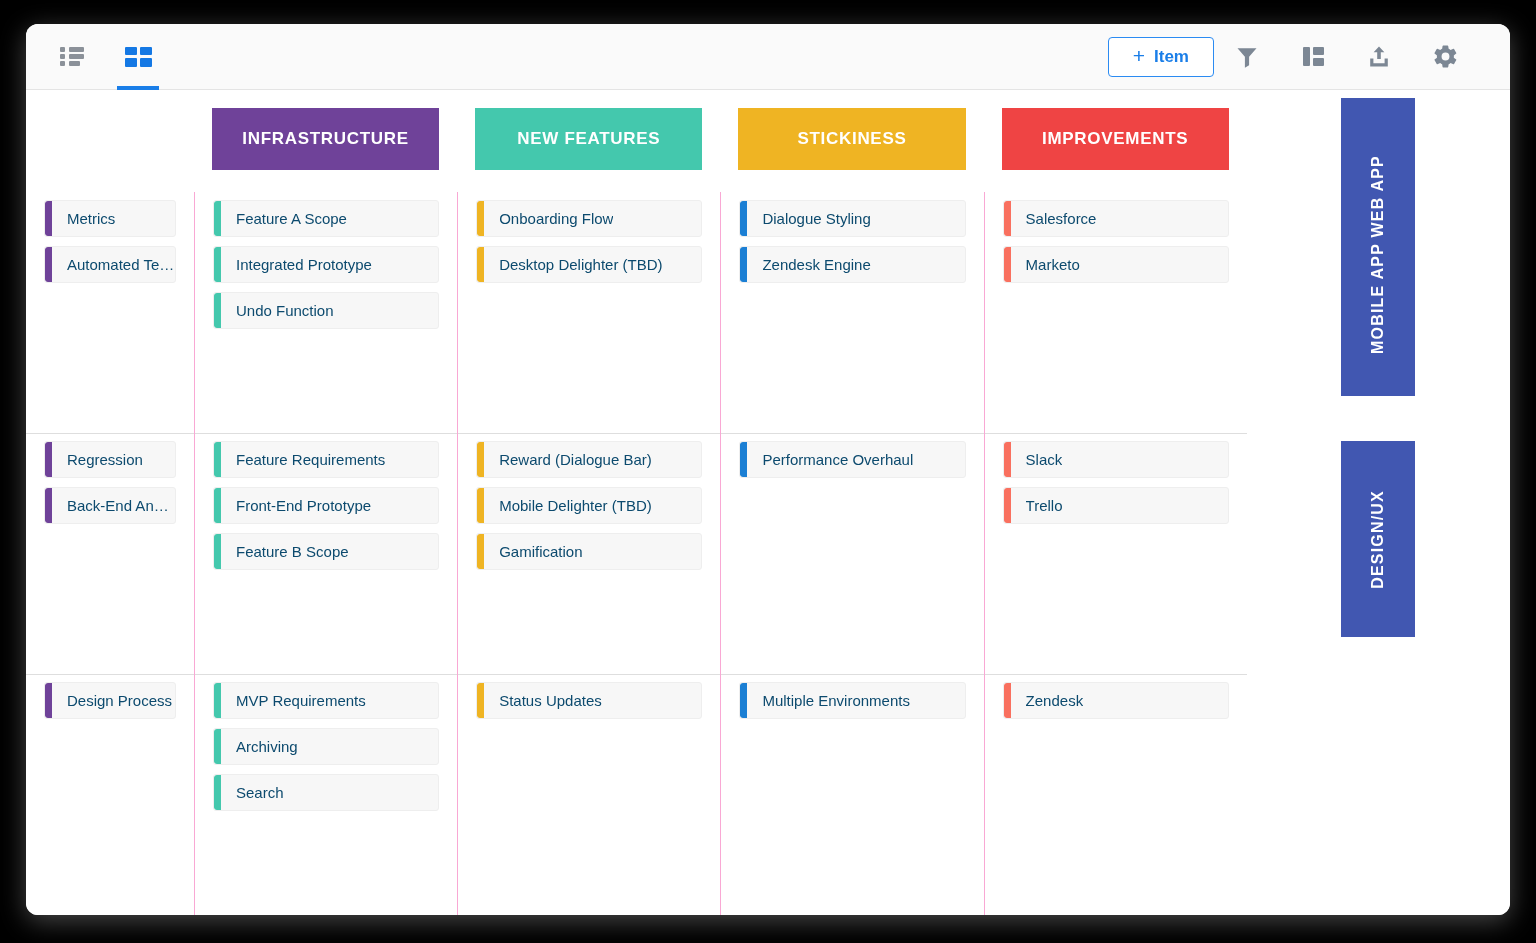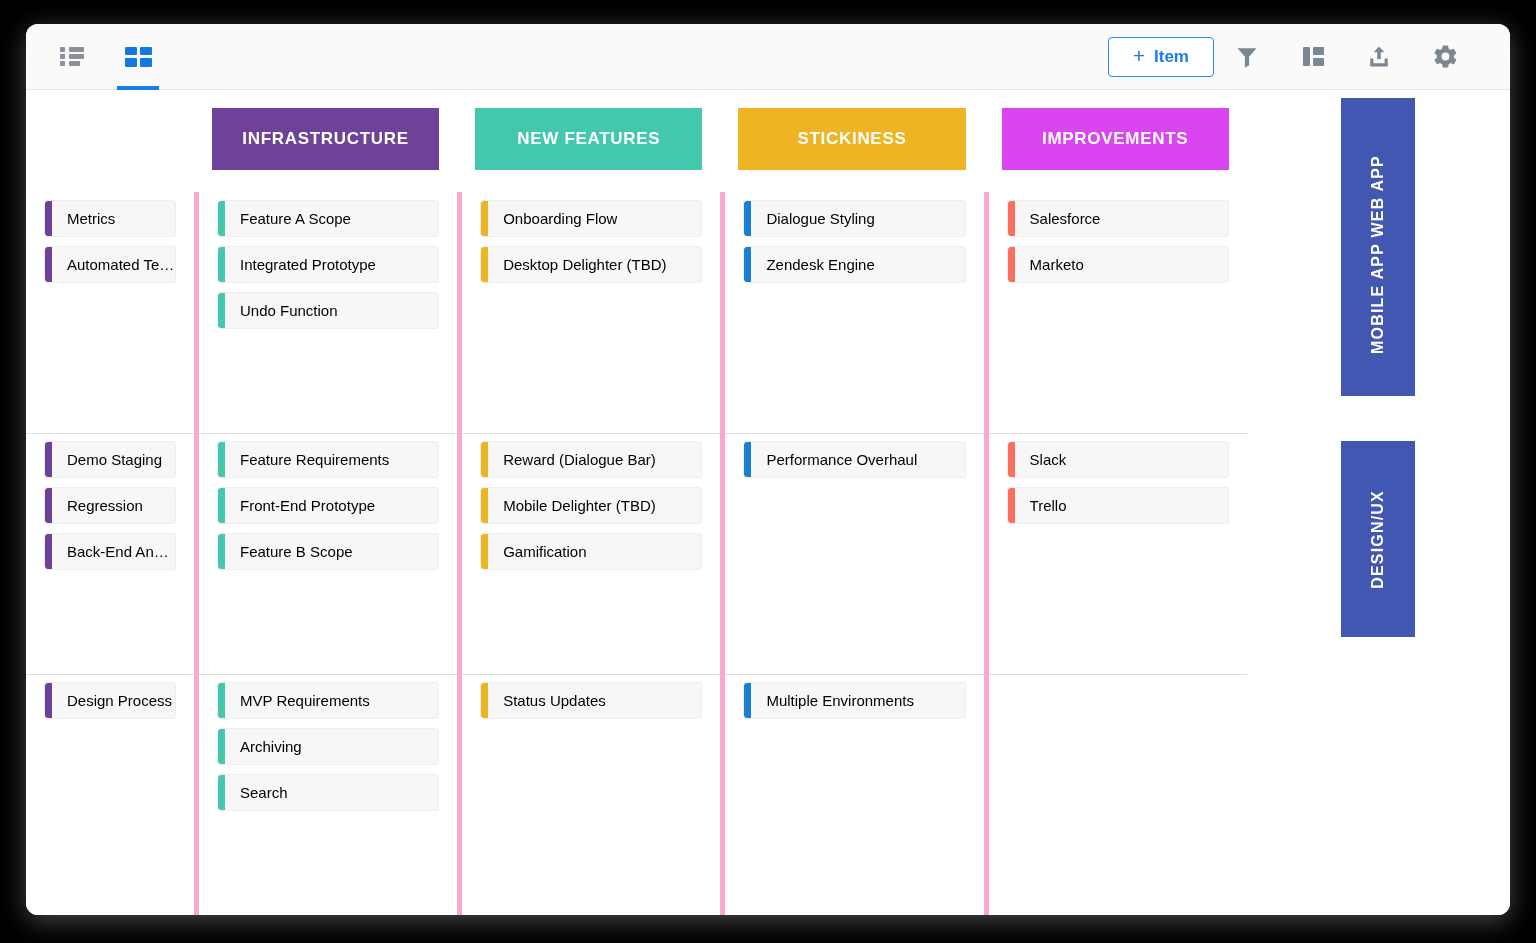--- a/index.html
+++ b/index.html
@@ -141,21 +141,21 @@
     font-size: 16px;
     font-weight: bold;
     letter-spacing: 1.2px;
     white-space: nowrap;
   }
 
   
   .cell {
     position: relative;
     padding: 8px 18px 8px 18px;
-    border-left: 5px solid #f9a8d4;
+    border-left: 1px solid #f9a8d4;
   }
   .cell.first-col { border-left: none; }
   .cell.rowline::before {
     content: "";
     position: absolute;
     left: 0; right: 0; top: 0;
     height: 1px;
     background: #dedede;
   }
 
@@ -175,21 +175,21 @@
   }
   .card .accent {
     position: absolute;
     left: 0; top: 0;
     width: 7px;
     height: 100%;
     border-radius: 3px 0 0 3px;
   }
   .card .card-label {
     font-size: 15px;
-    color: #000000;
+    color: #0c4a6e;
     white-space: nowrap;
     overflow: hidden;
     text-overflow: ellipsis;
   }
 </style>
 </head>
 <body>
 
 <div id="app-window">
 
@@ -265,21 +265,21 @@
         <div class="col-header-cell">
           <div class="col-header" style="background: rgb(111, 66, 153);">INFRASTRUCTURE</div>
         </div>
         <div class="col-header-cell">
           <div class="col-header" style="background: rgb(68, 200, 173);">NEW FEATURES</div>
         </div>
         <div class="col-header-cell">
           <div class="col-header" style="background: rgb(239, 180, 35);">STICKINESS</div>
         </div>
         <div class="col-header-cell">
-          <div class="col-header" style="background: #d946ef;">IMPROVEMENTS</div>
+          <div class="col-header" style="background: #ef4444;">IMPROVEMENTS</div>
         </div>
         <div class="row-label-cell">
           <div class="row-label" style="background: rgb(65, 87, 177);">
             <span>WEB APP</span>
           </div>
         </div>
         <div class="cell first-col">
           <div class="card">
             <span class="accent" style="background: rgb(111, 66, 153);"></span>
             <span class="card-label">Metrics</span>
@@ -334,24 +334,20 @@
           </div>
         </div>
         <div class="row-label-cell">
           <div class="row-label" style="background: rgb(65, 87, 177);">
             <span>MOBILE APP</span>
           </div>
         </div>
         <div class="cell first-col rowline">
           <div class="card">
             <span class="accent" style="background: rgb(111, 66, 153);"></span>
-            <span class="card-label">Demo Staging</span>
-          </div>
-          <div class="card">
-            <span class="accent" style="background: rgb(111, 66, 153);"></span>
             <span class="card-label">Regression</span>
           </div>
           <div class="card">
             <span class="accent" style="background: rgb(111, 66, 153);"></span>
             <span class="card-label">Back-End Analytics</span>
           </div>
         </div>
         <div class="cell rowline">
           <div class="card">
             <span class="accent" style="background: rgb(68, 200, 173);"></span>
@@ -427,17 +423,21 @@
             <span class="card-label">Status Updates</span>
           </div>
         </div>
         <div class="cell rowline">
           <div class="card">
             <span class="accent" style="background: rgb(27, 127, 212);"></span>
             <span class="card-label">Multiple Environments</span>
           </div>
         </div>
         <div class="cell rowline">
+          <div class="card">
+            <span class="accent" style="background: rgb(249, 112, 95);"></span>
+            <span class="card-label">Zendesk</span>
+          </div>
         </div>
       </div>
   </div>
 
 </div>
 
 </body></html>

